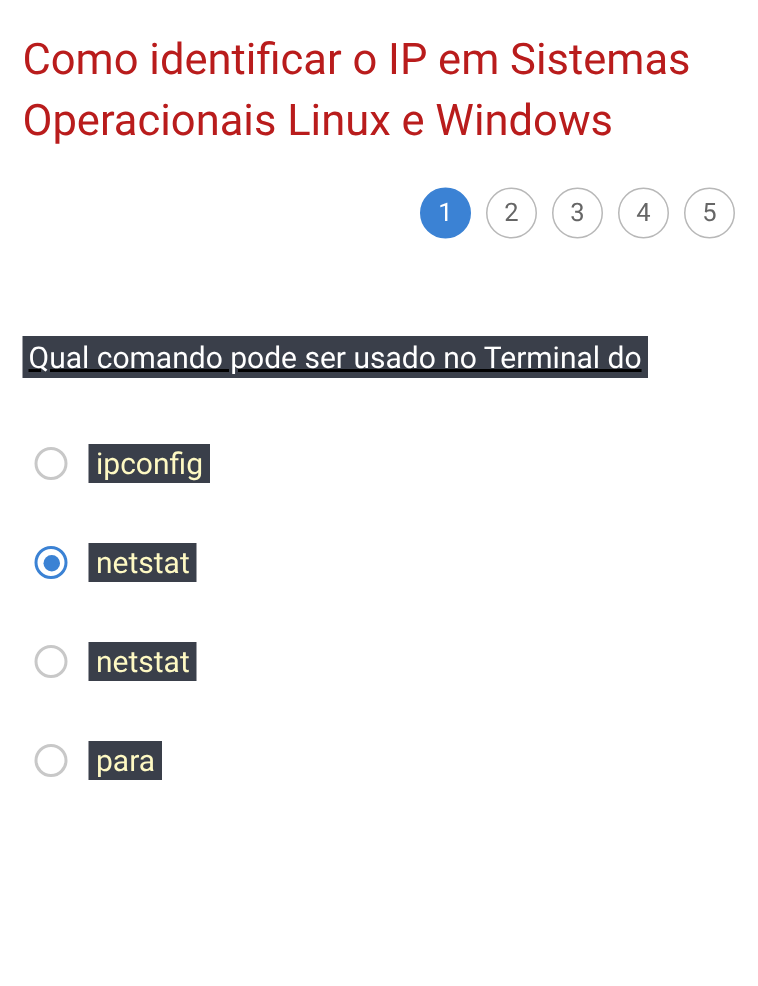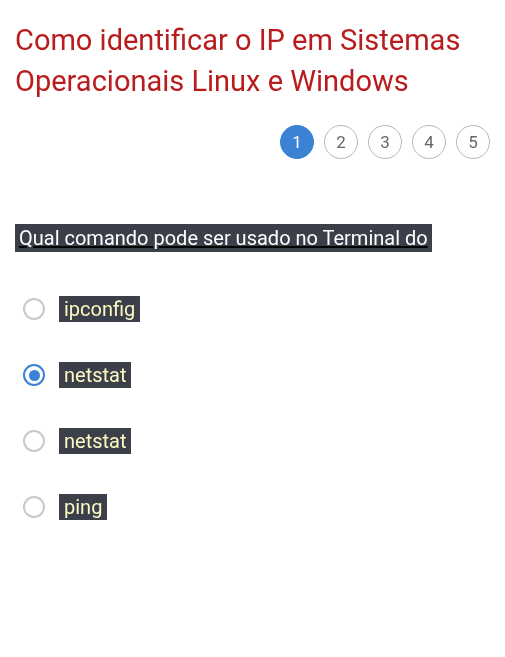--- a/index.html
+++ b/index.html
@@ -119,15 +119,15 @@
     <div class="option">
       <div class="radio selected"></div>
       <span class="option-label">netstat</span>
     </div>
     <div class="option">
       <div class="radio"></div>
       <span class="option-label">netstat</span>
     </div>
     <div class="option">
       <div class="radio"></div>
-      <span class="option-label">ping</span>
+      <span class="option-label">para</span>
     </div>
   </div>
 
 </body></html>

